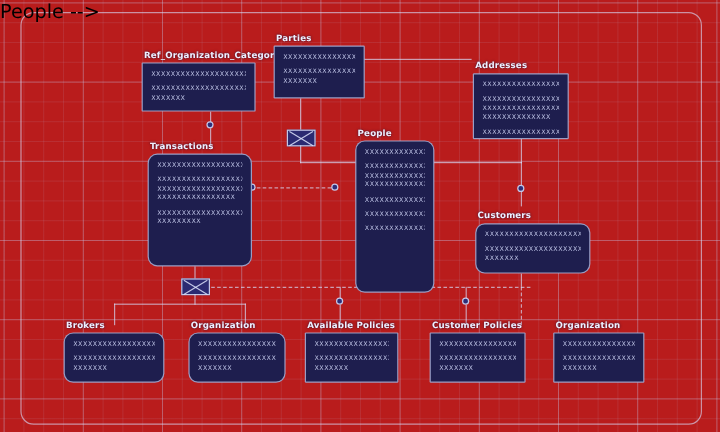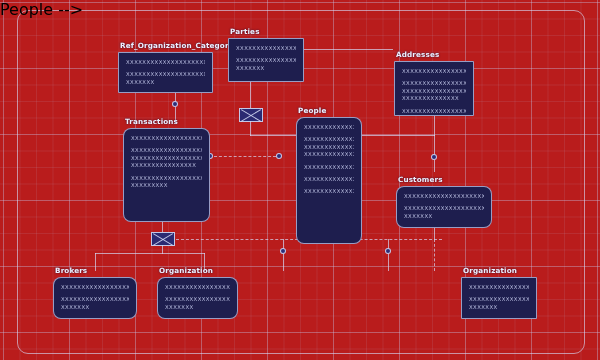--- a/index.html
+++ b/index.html
@@ -292,21 +292,41 @@
     <div class="title">Organization</div>
     <div class="box">
       <div class="rows">
         <span class="row">XXXXXXXXXXXXXXXXXXXX</span>
         <span class="row gap">XXXXXXXXXXXXXXXXXXXX</span>
         <span class="row">XXXXXXX</span>
       </div>
     </div>
   </div>
 
-
+  <div class="entity sharp" style="left:254px; top:277px; width:78px; height:42px;">
+    <div class="title">Available Policies</div>
+    <div class="box">
+      <div class="rows">
+        <span class="row">XXXXXXXXXXXXXXXXXX</span>
+        <span class="row gap">XXXXXXXXXXXXXXXXXX</span>
+        <span class="row">XXXXXXX</span>
+      </div>
+    </div>
+  </div>
+
+  <div class="entity sharp" style="left:358px; top:277px; width:80px; height:42px;">
+    <div class="title">Customer Policies</div>
+    <div class="box">
+      <div class="rows">
+        <span class="row">XXXXXXXXXXXXXXXXXXXXX</span>
+        <span class="row gap">XXXXXXXXXXXXXXXXXXXXX</span>
+        <span class="row">XXXXXXX</span>
+      </div>
+    </div>
+  </div>
 
   <div class="entity sharp" style="left:461px; top:277px; width:76px; height:42px;">
     <div class="title">Organization</div>
     <div class="box">
       <div class="rows">
         <span class="row">XXXXXXXXXXXXXXXXXX</span>
         <span class="row gap">XXXXXXXXXXXXXXXXXX</span>
         <span class="row">XXXXXXX</span>
       </div>
     </div>

